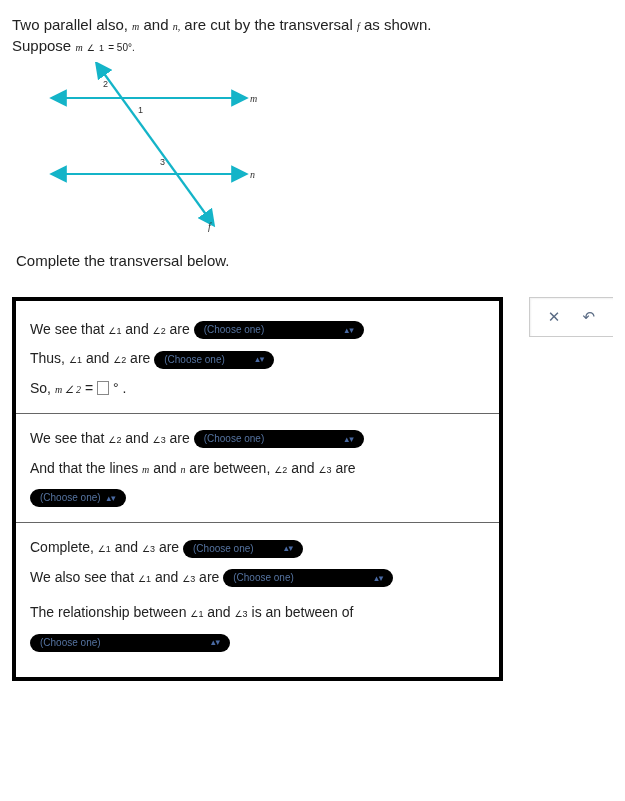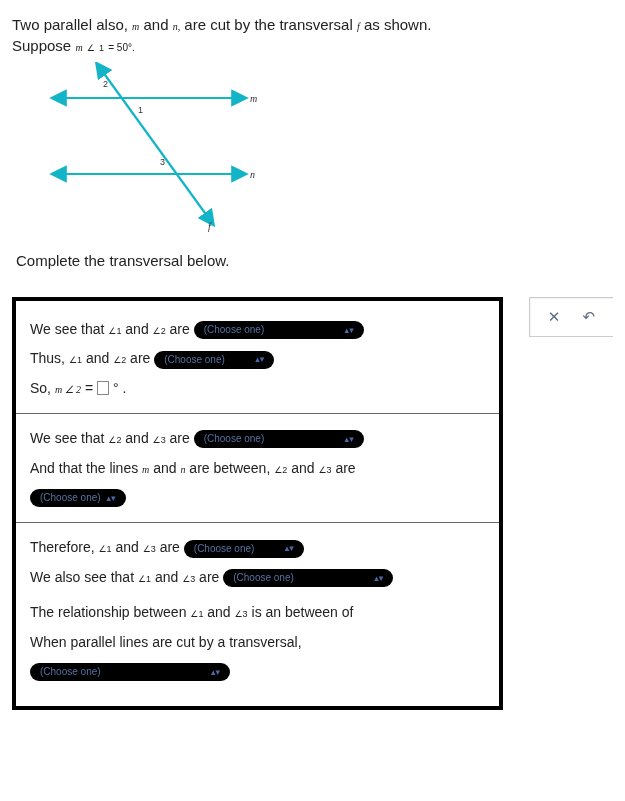--- a/index.html
+++ b/index.html
@@ -192,21 +192,21 @@
       <span class="choose short">
         <span>(Choose one)</span>
         <span class="arrows">▴▾</span>
       </span>
     </div>
 
 
     <div class="divider"></div>
 
     <div>
-      <span>Therefore, </span>
+      <span>Complete, </span>
       <span class="mini">∠1</span>
       <span> and </span>
       <span class="mini">∠3</span>
       <span> are </span>
       <span class="choose med">
         <span>(Choose one)</span>
         <span class="arrows">▴▾</span>
       </span>
     </div>
 
@@ -224,21 +224,20 @@
 
     <div style="height:6px"></div>
 
     <div>
       <span>The relationship between </span>
       <span class="mini">∠1</span>
       <span> and </span>
       <span class="mini">∠3</span>
       <span> is an between of</span>
     </div>
-    <div>When parallel lines are cut by a transversal,</div>
 
     <div>
       <span class="choose" style="min-width:200px;justify-content:space-between;">
         <span>(Choose one)</span>
         <span class="arrows">▴▾</span>
       </span>
     </div>
 
   </div>
 

